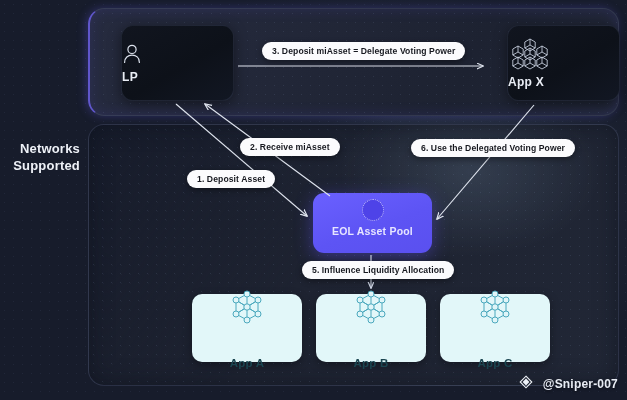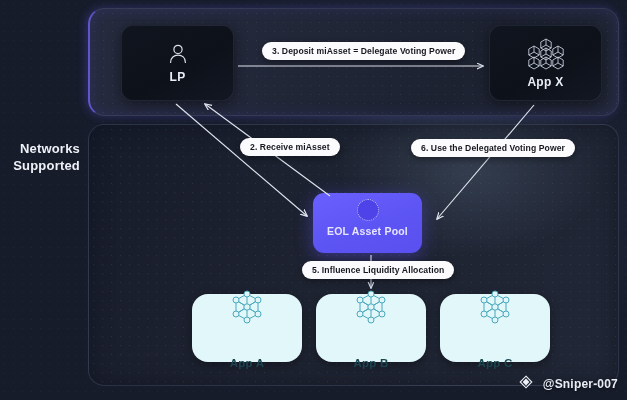--- a/index.html
+++ b/index.html
@@ -64,57 +64,57 @@
   }
   #label-mitosis{left:0px;top:24px;width:80px;}
   #label-supported{left:0px;top:140px;width:80px;}
   
   .node-dark{
     position:absolute;
     border-radius:12px;
     background:linear-gradient(150deg,#11151f 0%,#0d1119 55%,#121723 100%);
     border:1px solid rgba(110,125,165,0.17);
     box-shadow:0 3px 14px rgba(0,0,0,0.45);
-    display:flex;flex-direction:column;align-items:center;justify-content:center;
+    display:flex;flex-direction:column;justify-content:center;
     box-sizing:border-box;
   }
   .node-dark .nd-dots{
     position:absolute;inset:0;border-radius:12px;
     background-image:radial-gradient(rgba(150,170,210,0.10) 0.6px, transparent 0.7px);
     background-size:8px 8px;pointer-events:none;
   }
   #node-lp{left:121px;top:25px;width:113px;height:76px;}
-  #node-appx{left:489px;top:25px;width:113px;height:76px;}
+  #node-appx{left:507px;top:25px;width:113px;height:76px;}
   .node-dark .nd-label{
     color:#e9edf5;font-size:12px;font-weight:700;letter-spacing:.3px;margin-top:5px;
     position:relative;z-index:2;
   }
   .node-dark .nd-icon{position:relative;z-index:2;line-height:0;}
   
   #node-pool{
-    position:absolute;left:313px;top:193px;width:109px;height:60px;
+    position:absolute;left:313px;top:193px;width:119px;height:60px;
     border-radius:11px;
     background:linear-gradient(160deg,#6a60ff 0%,#5d54f4 55%,#5a50ef 100%);
     box-shadow:0 4px 18px rgba(90,78,235,0.45);
     display:flex;flex-direction:column;align-items:center;justify-content:flex-start;
     box-sizing:border-box;padding-top:6px;
   }
   #node-pool .pool-label{
     color:#e7e6ff;font-size:10.5px;font-weight:600;letter-spacing:.2px;margin-top:4px;
   }
   .pool-circle{
     width:22px;height:22px;border-radius:50%;
     background:#4e43e8;
     border:1.6px dotted rgba(215,212,255,0.85);
     box-sizing:border-box;
   }
   
   .node-light{
     position:absolute;top:294px;width:110px;height:68px;
-    border-radius:16px;
+    border-radius:10px;
     background:#e2f7f9;
     display:flex;flex-direction:column;align-items:center;justify-content:center;
     box-shadow:0 3px 10px rgba(0,0,0,0.35);
     box-sizing:border-box;
     gap:24px;
   }
   #node-appa{left:192px;}
   #node-appb{left:316px;}
   #node-appc{left:440px;}
   .node-light .nl-label{
@@ -304,20 +304,21 @@
             <circle cx="30" cy="26" r="3"></circle>
           <circle cx="8" cy="26" r="3"></circle>
             <circle cx="19" cy="32" r="3"></circle>
           <circle cx="19" cy="19" r="3.2"></circle>
         </g>
       </svg>
     </span>
     <span class="nl-label">App B</span>
   </div>
 
+  <div class="pill" id="pill-1">1. Deposit Asset</div>
   <div class="pill" id="pill-2">2. Receive miAsset</div>
   <div class="pill" id="pill-3">3. Deposit miAsset = Delegate Voting Power</div>
   <div class="pill" id="pill-4">6. Use the Delegated Voting Power</div>
   <div class="pill" id="pill-5">5. Influence Liquidity Allocation</div>
 
   <div id="watermark">
     <span>
       <svg width="14" height="14" viewBox="0 0 14 14">
         <path d="M7 1.2 L12.8 7 L7 12.8 L1.2 7 Z" fill="none" stroke="#eef2f8" stroke-width="1.1"></path>
         <path d="M7 3.6 L10.4 7 L7 10.4 L3.6 7 Z" fill="#eef2f8"></path>

